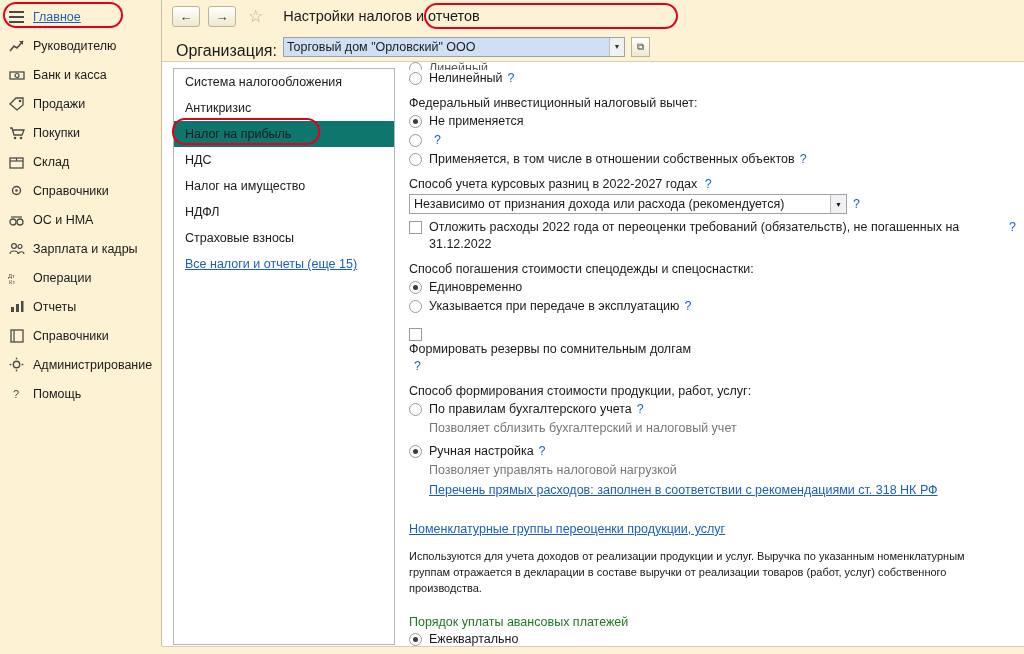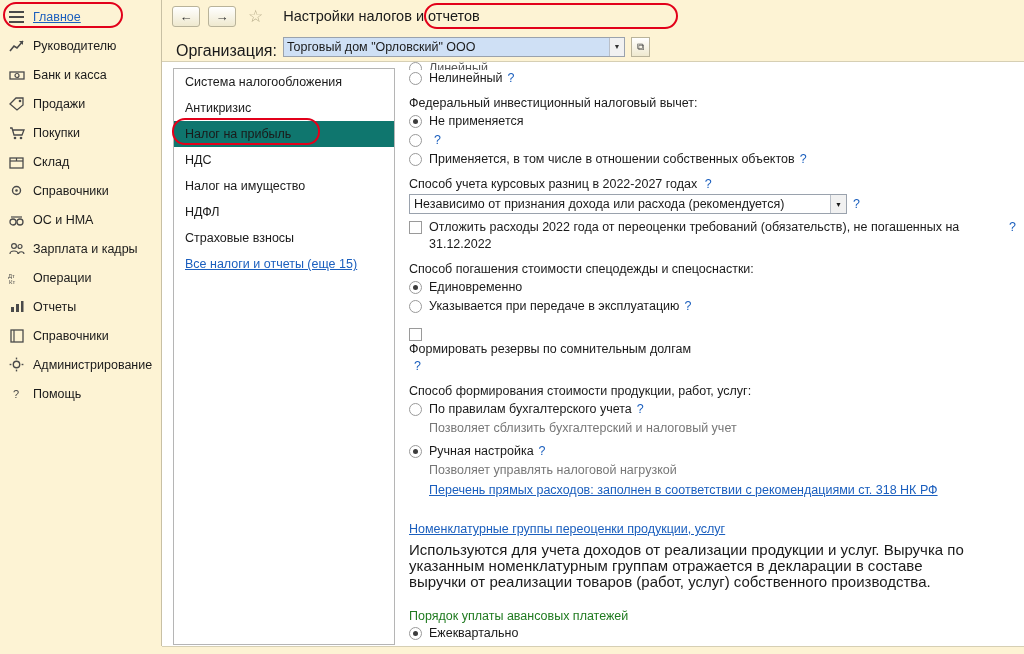--- a/index.html
+++ b/index.html
@@ -254,24 +254,24 @@
   .select .sd {
     width: 16px; height: 18px;
     border-left: 1px solid #b9bfc8;
     background: #f1f1f1;
     display: flex; align-items: center; justify-content: center;
     font-size: 7px;
   }
   .indent { margin-left: 20px; }
   .link { color: #1b5fbe; text-decoration: underline; cursor: pointer; }
   .para {
-    font-size: 15px;
+    font-size: 11px;
     line-height: 16px;
     max-width: 560px;
-    margin-top: 4px;
+    margin-top: 10px;
     color: #1a1a1a;
   }
   .green-label { color: #1f7a1f; font-size: 12.5px; }
 
   
   .statusbar {
     position: absolute;
     left: 0; bottom: 0;
     width: 100%;
     height: 8px;

